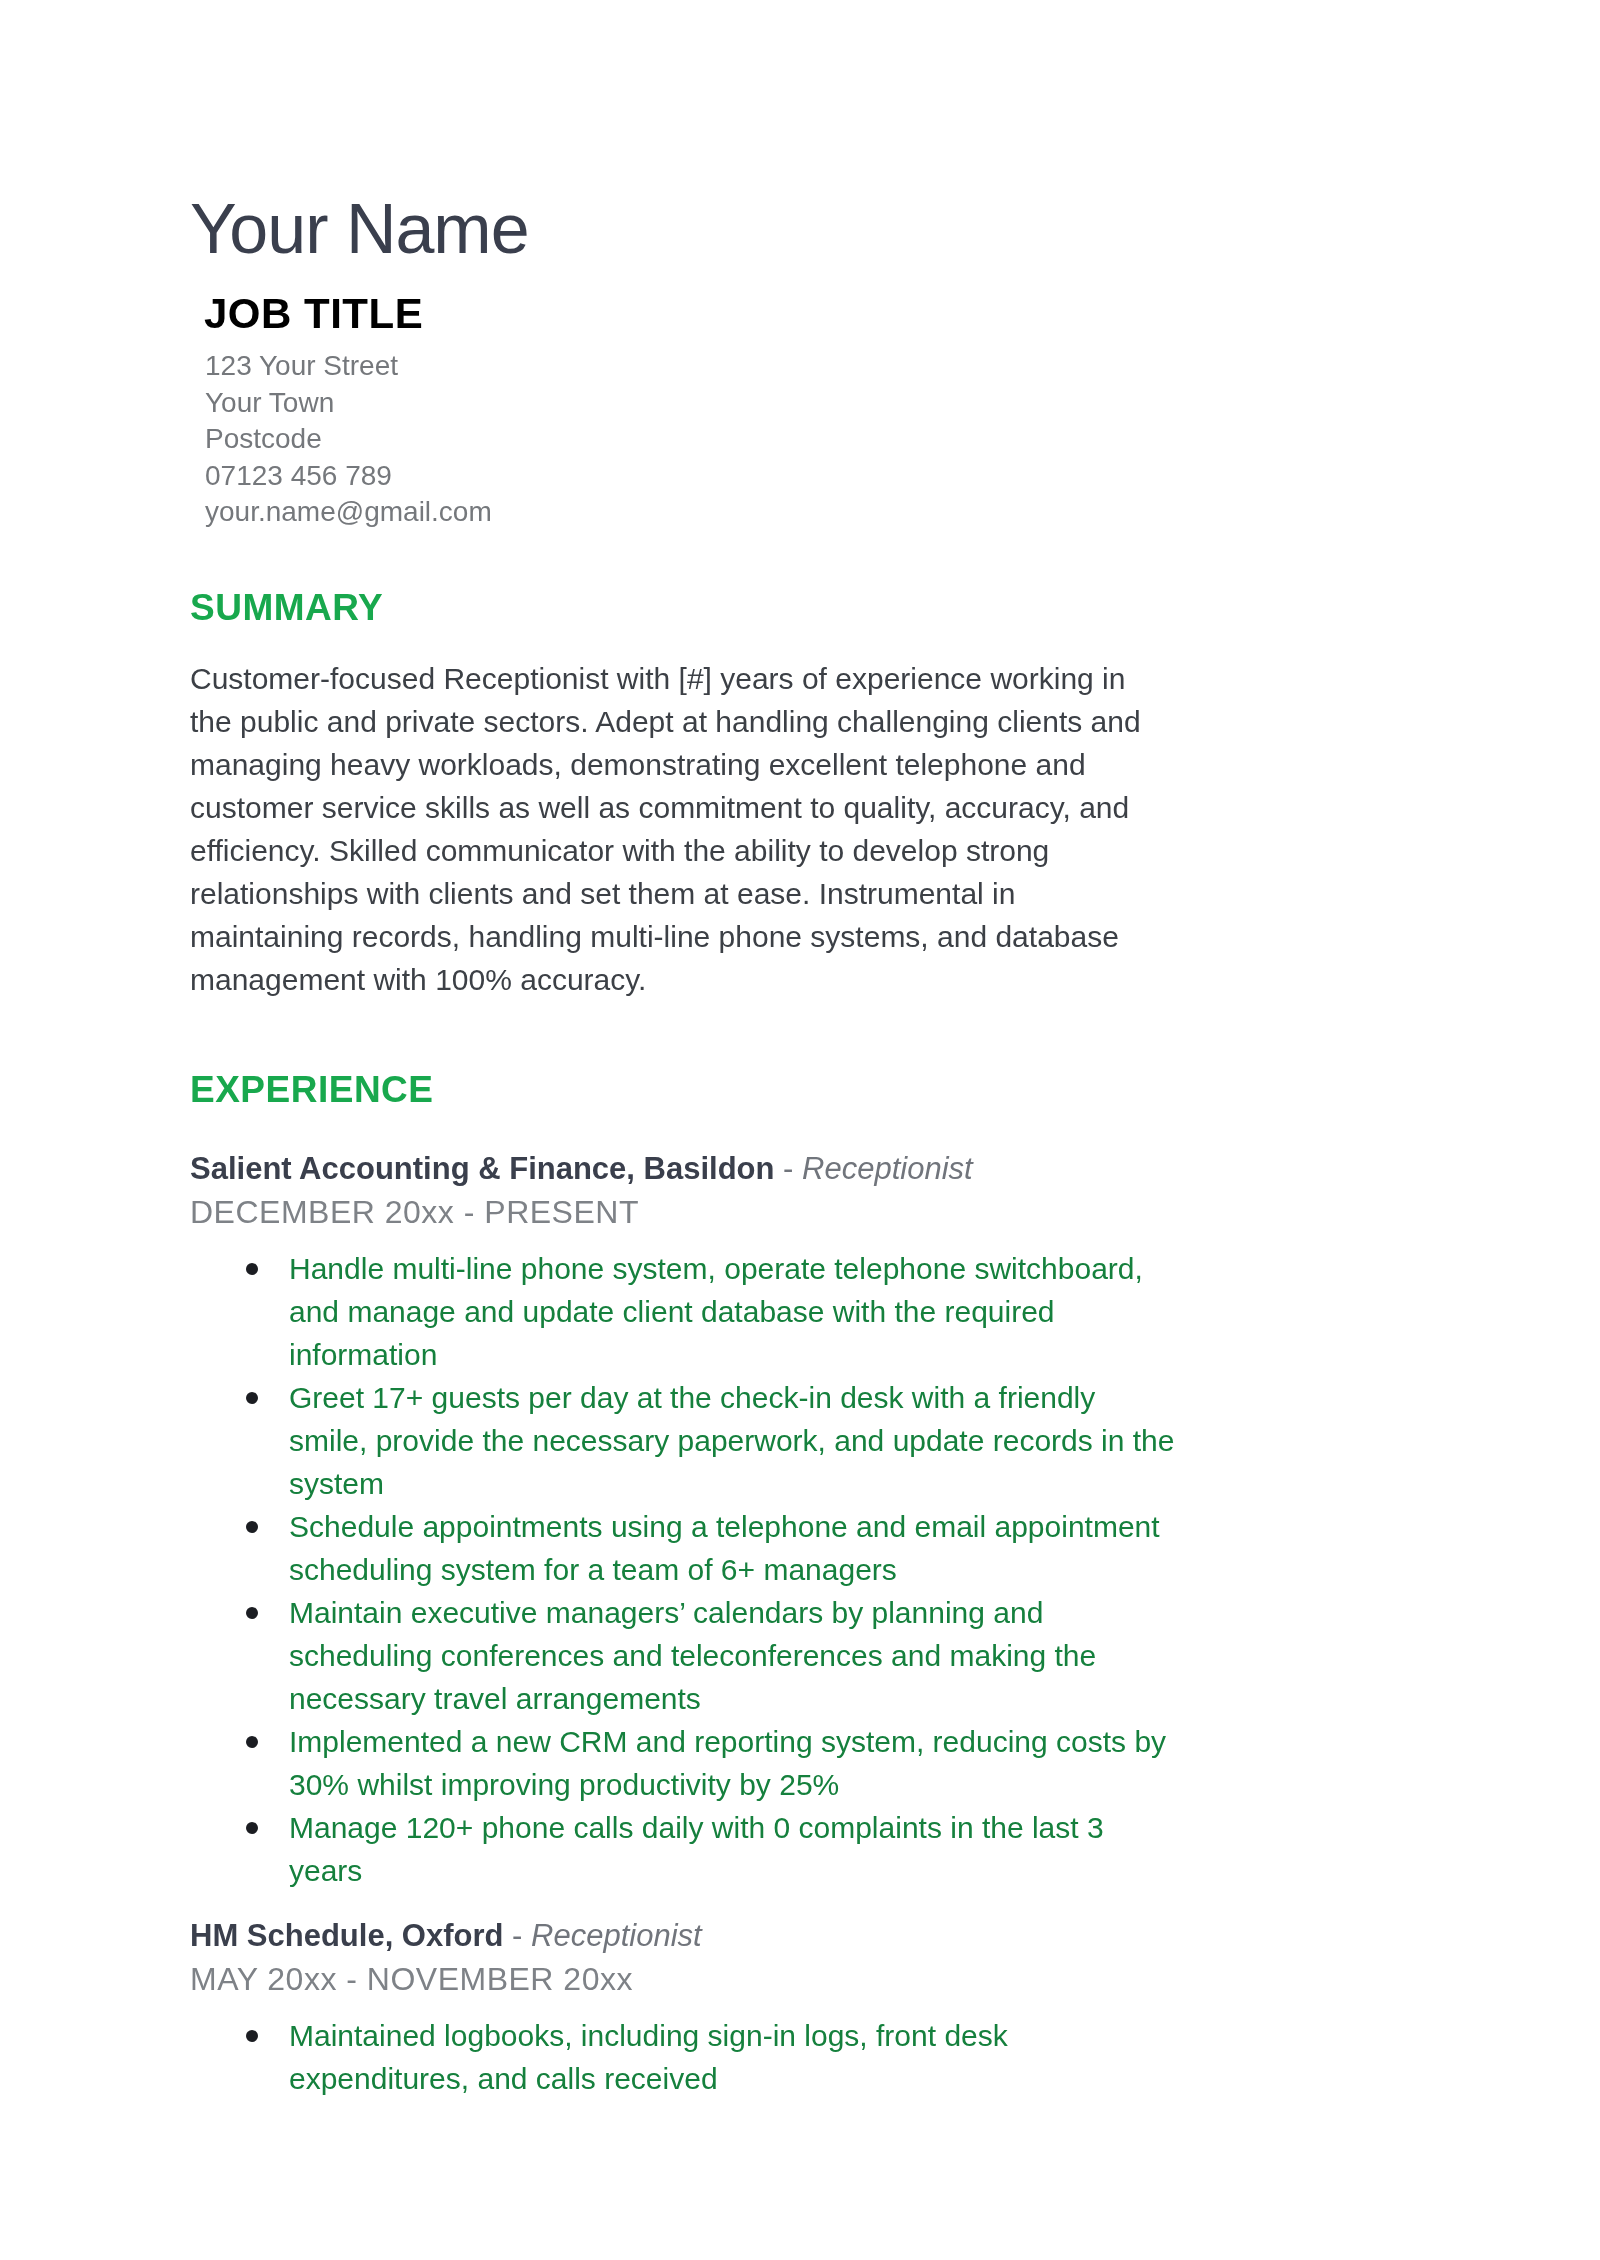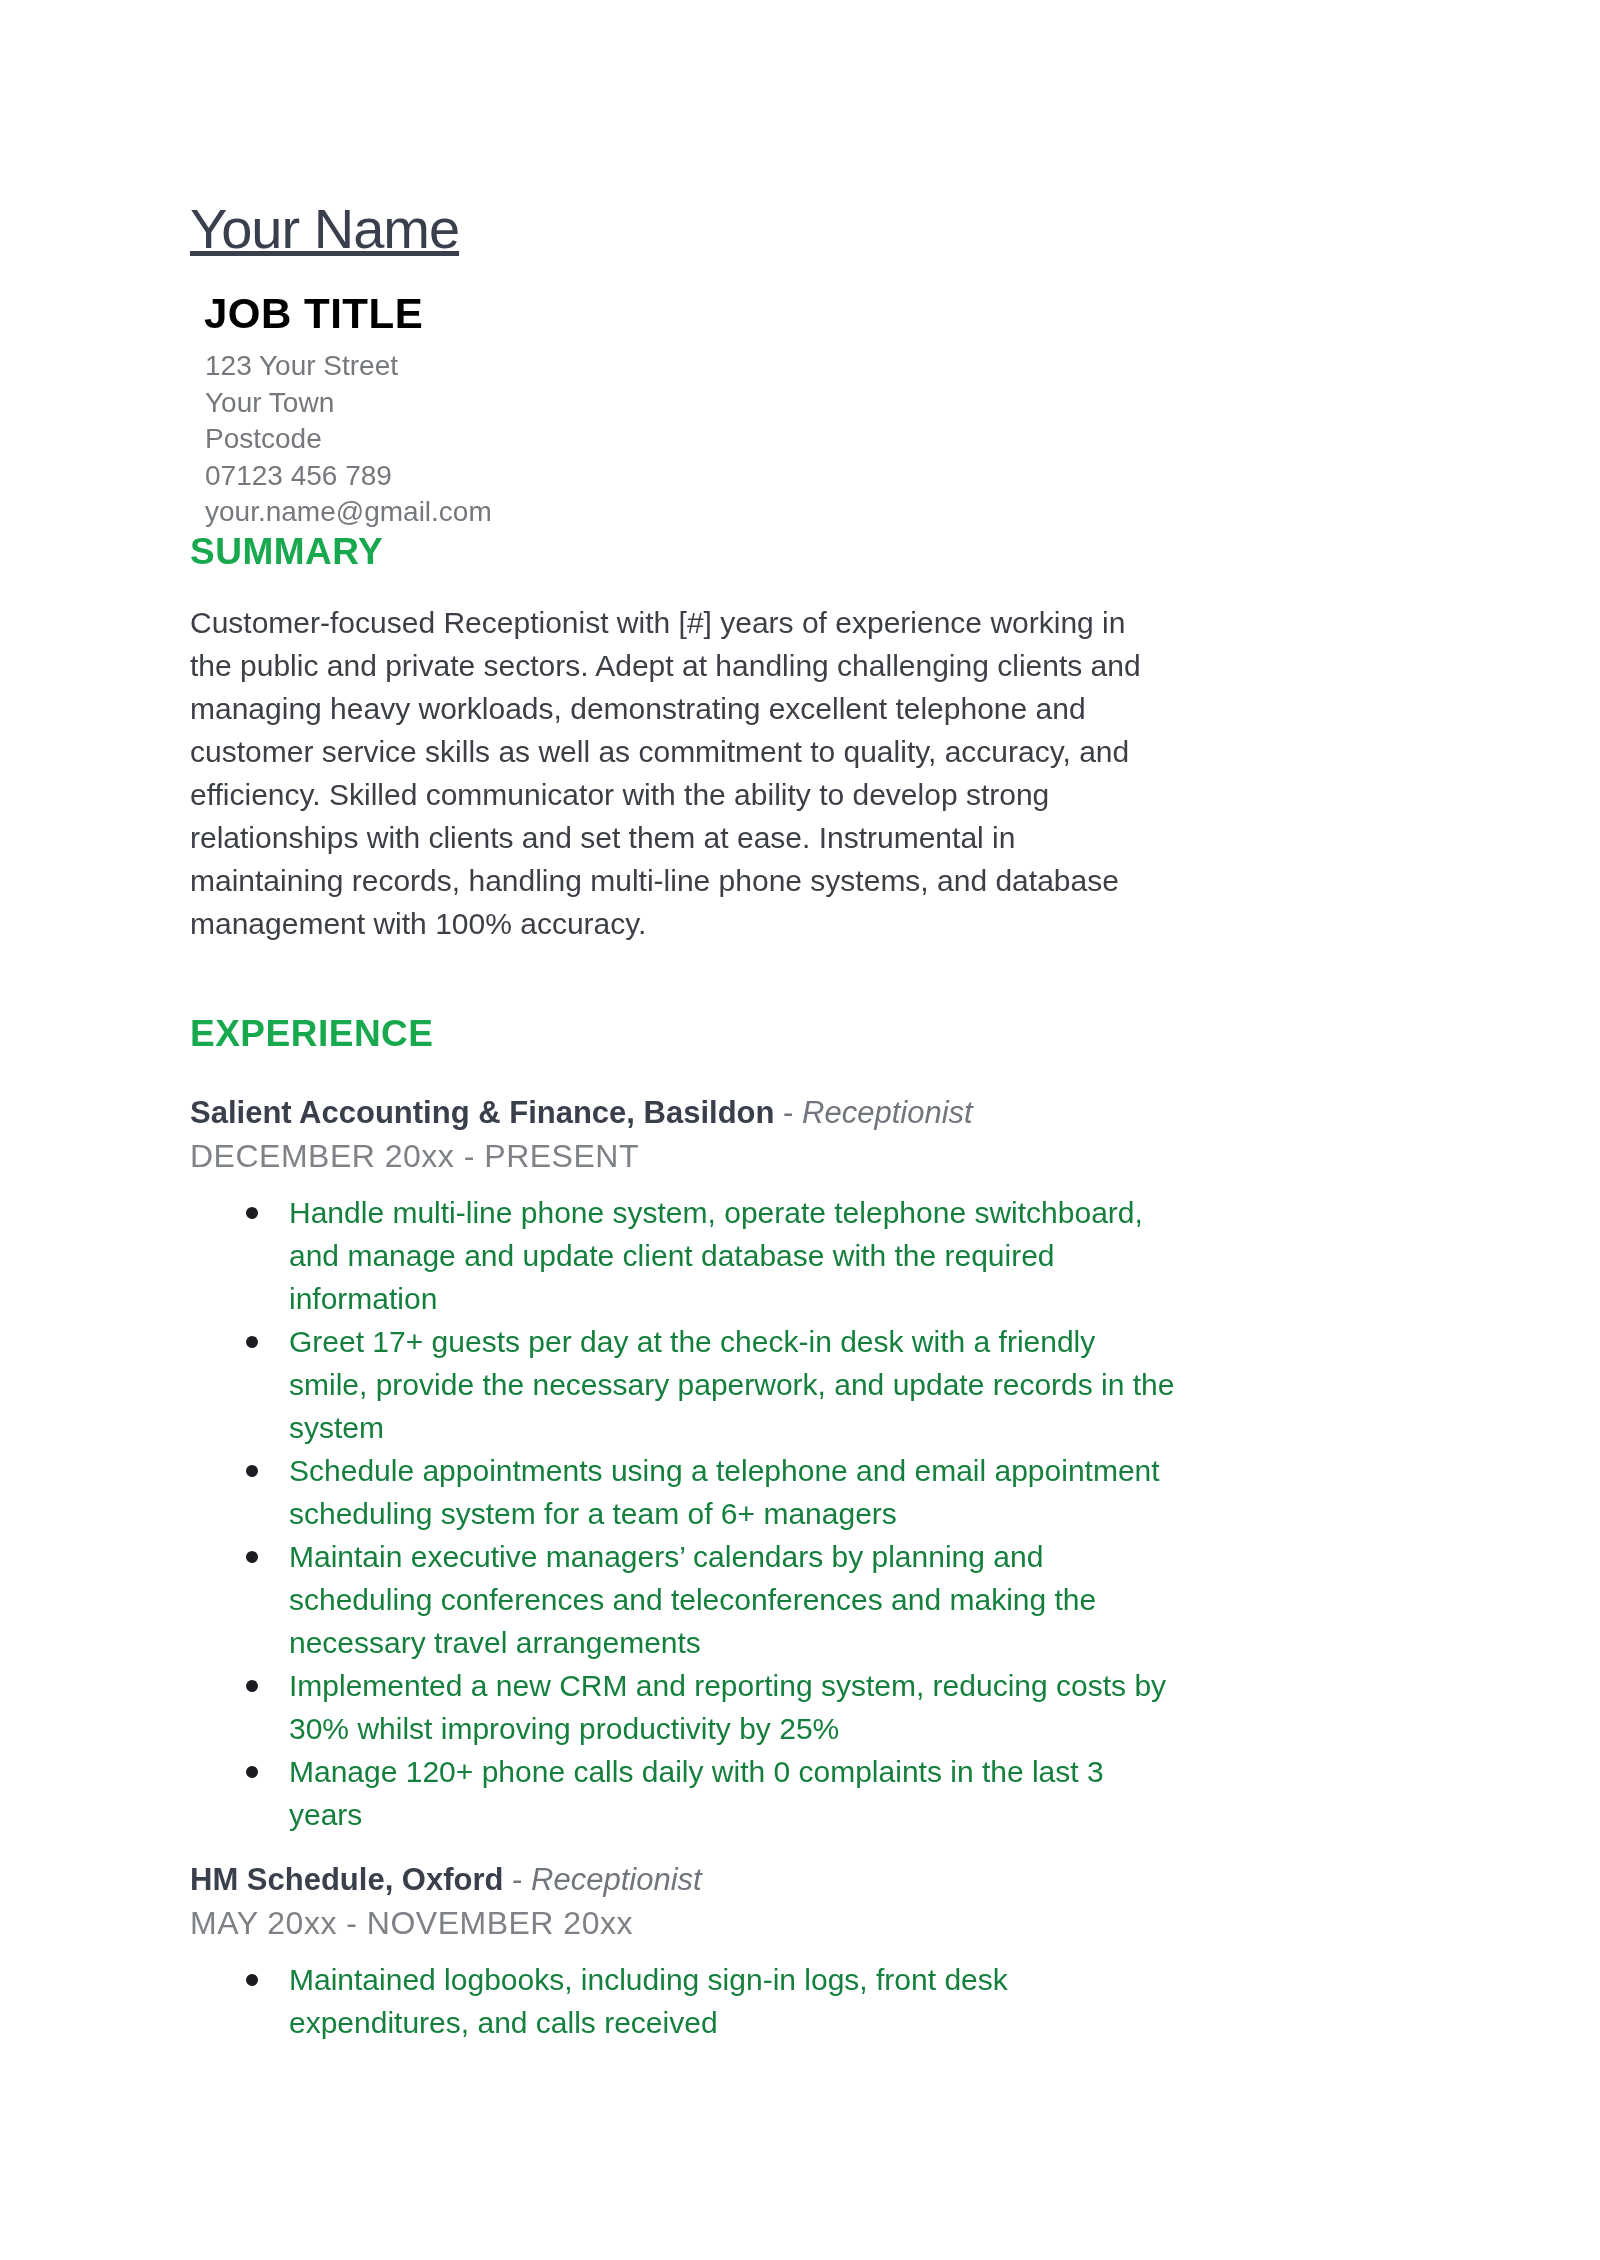--- a/index.html
+++ b/index.html
@@ -18,26 +18,25 @@
   .content {
     position: absolute;
     left: 190px;
     top: 0;
     width: 985px;
   }
 
   
   .name {
     margin: 186px 0 0 0;
-    font-size: 56px;
+    font-size: 70px;
     line-height: 86px;
     font-weight: 400;
     color: #3A3F4D;
     letter-spacing: -1px;
-    text-decoration: underline;
   }
   .job-title {
     margin: 18px 0 0 14px;
     font-size: 42px;
     line-height: 48px;
     font-weight: 700;
     color: #000000;
     letter-spacing: 0.5px;
   }
   .contact {
@@ -53,21 +52,21 @@
 
   
   .section-heading {
     margin: 0;
     font-size: 37px;
     line-height: 42px;
     font-weight: 700;
     color: #18A84D;
     letter-spacing: 0.5px;
   }
-  .summary-section { }
+  .summary-section { margin-top: 56px; }
   .summary-text {
     margin: 28px 0 0 0;
     font-size: 30px;
     line-height: 43px;
     color: #3C4046;
     width: 980px;
   }
   .experience-section { margin-top: 68px; }
 
   

